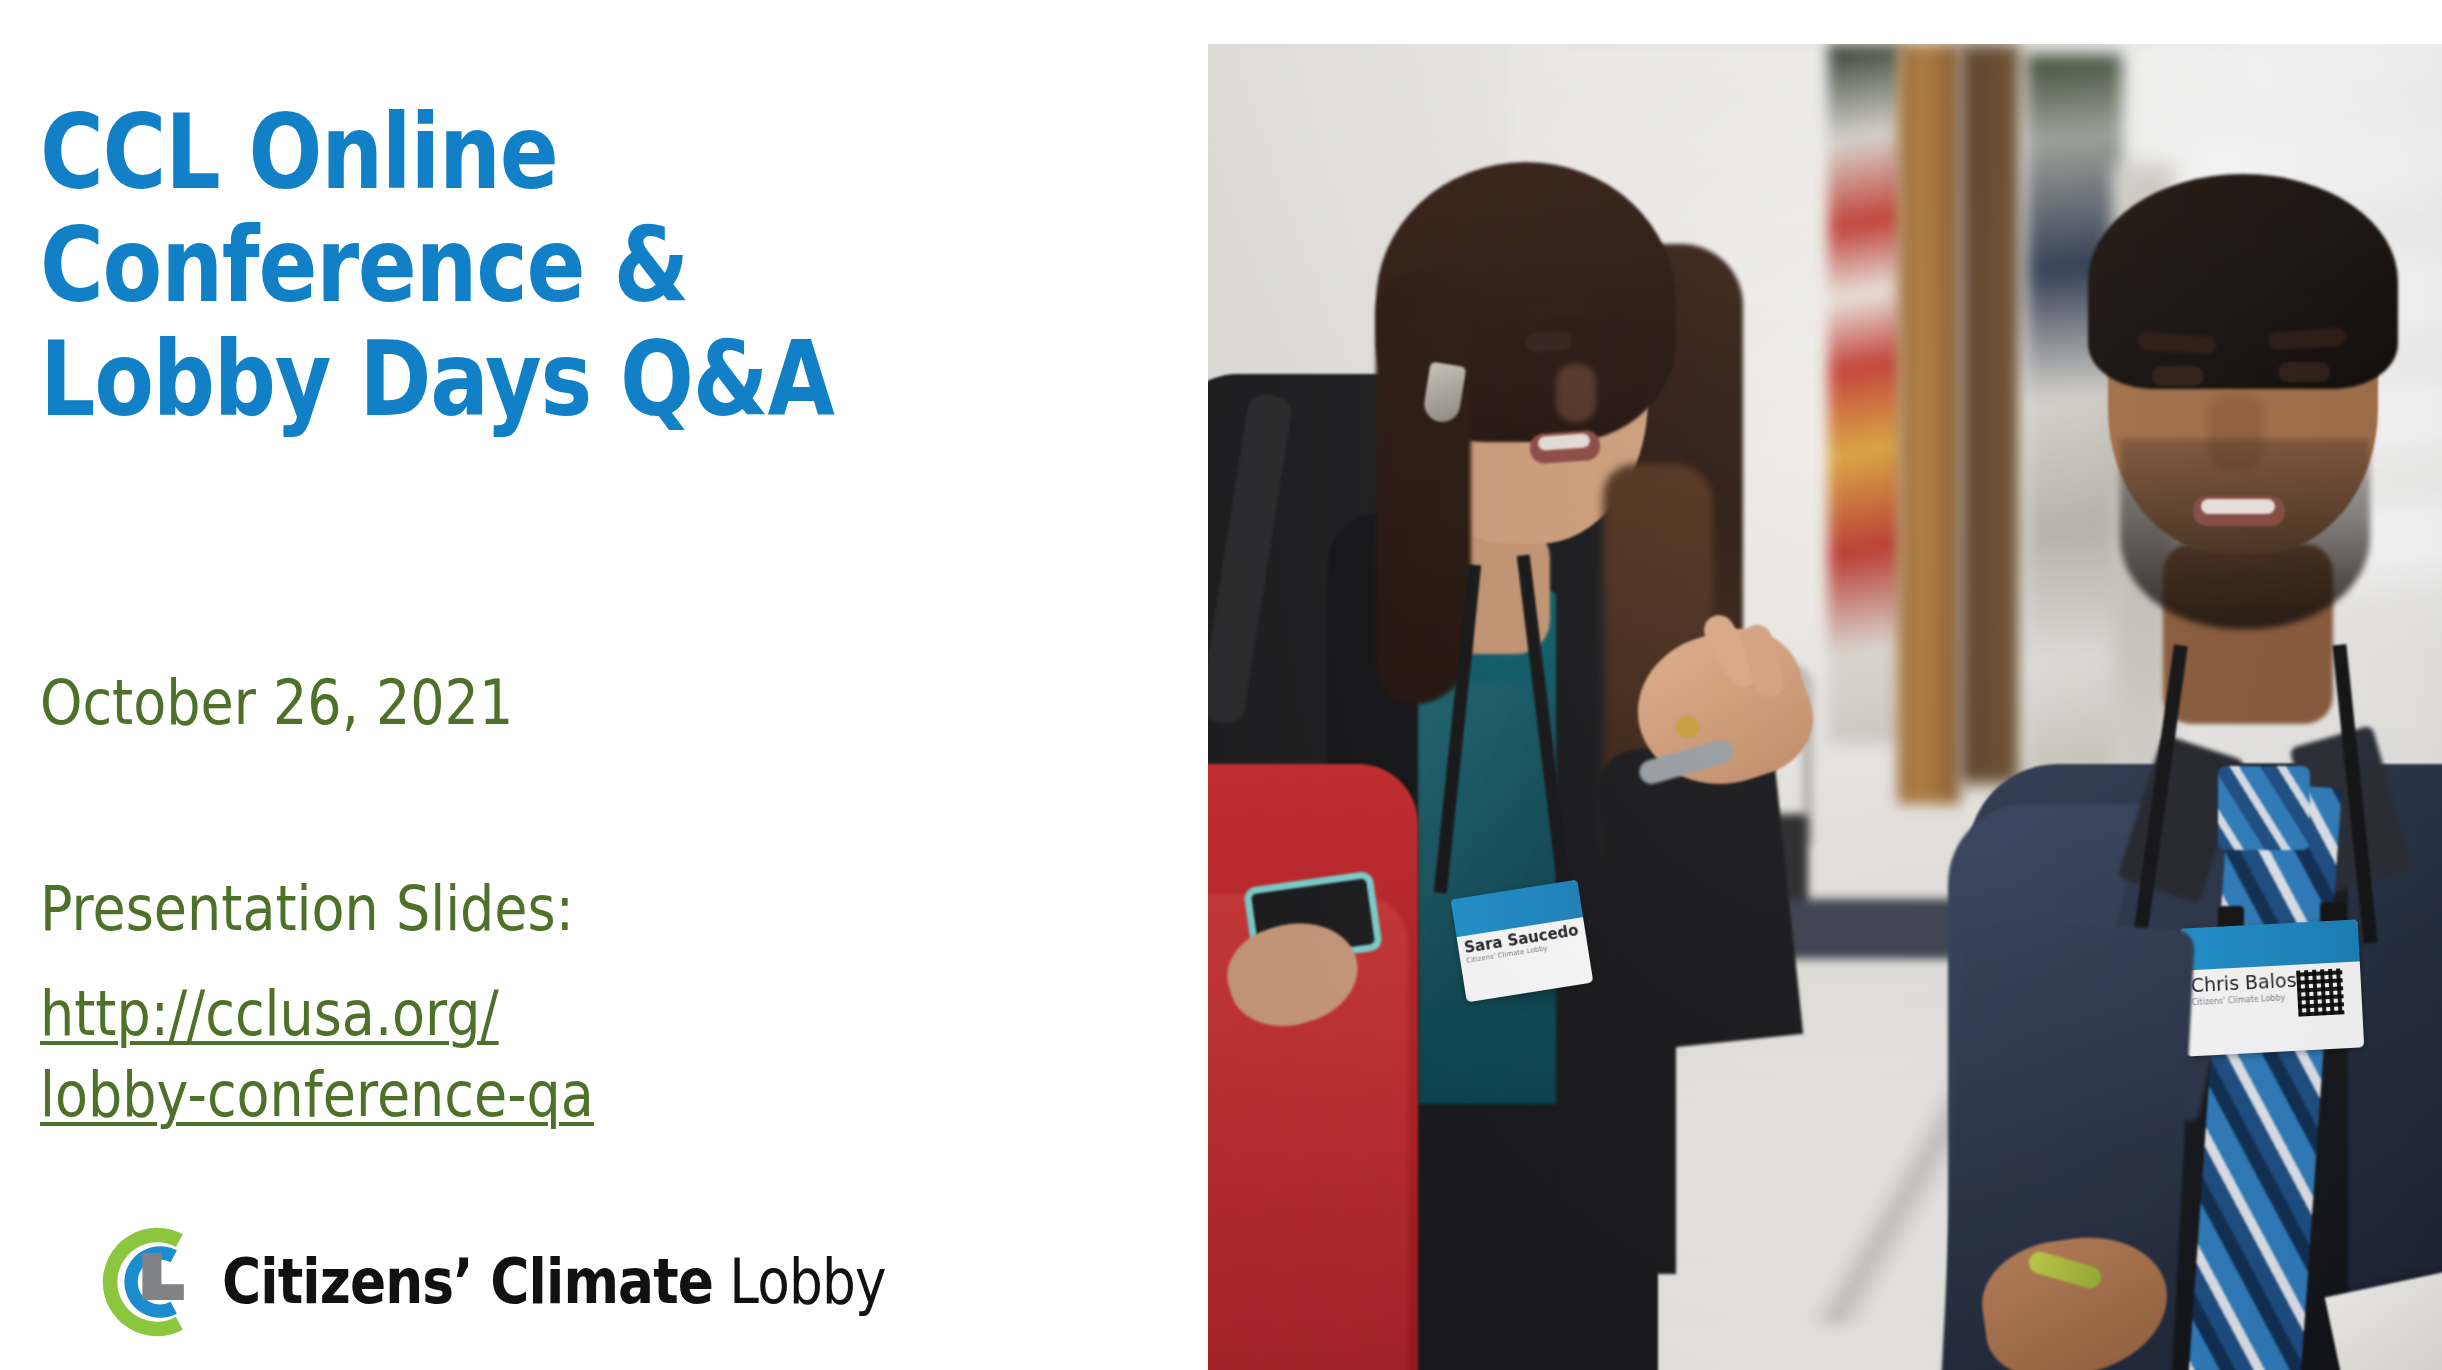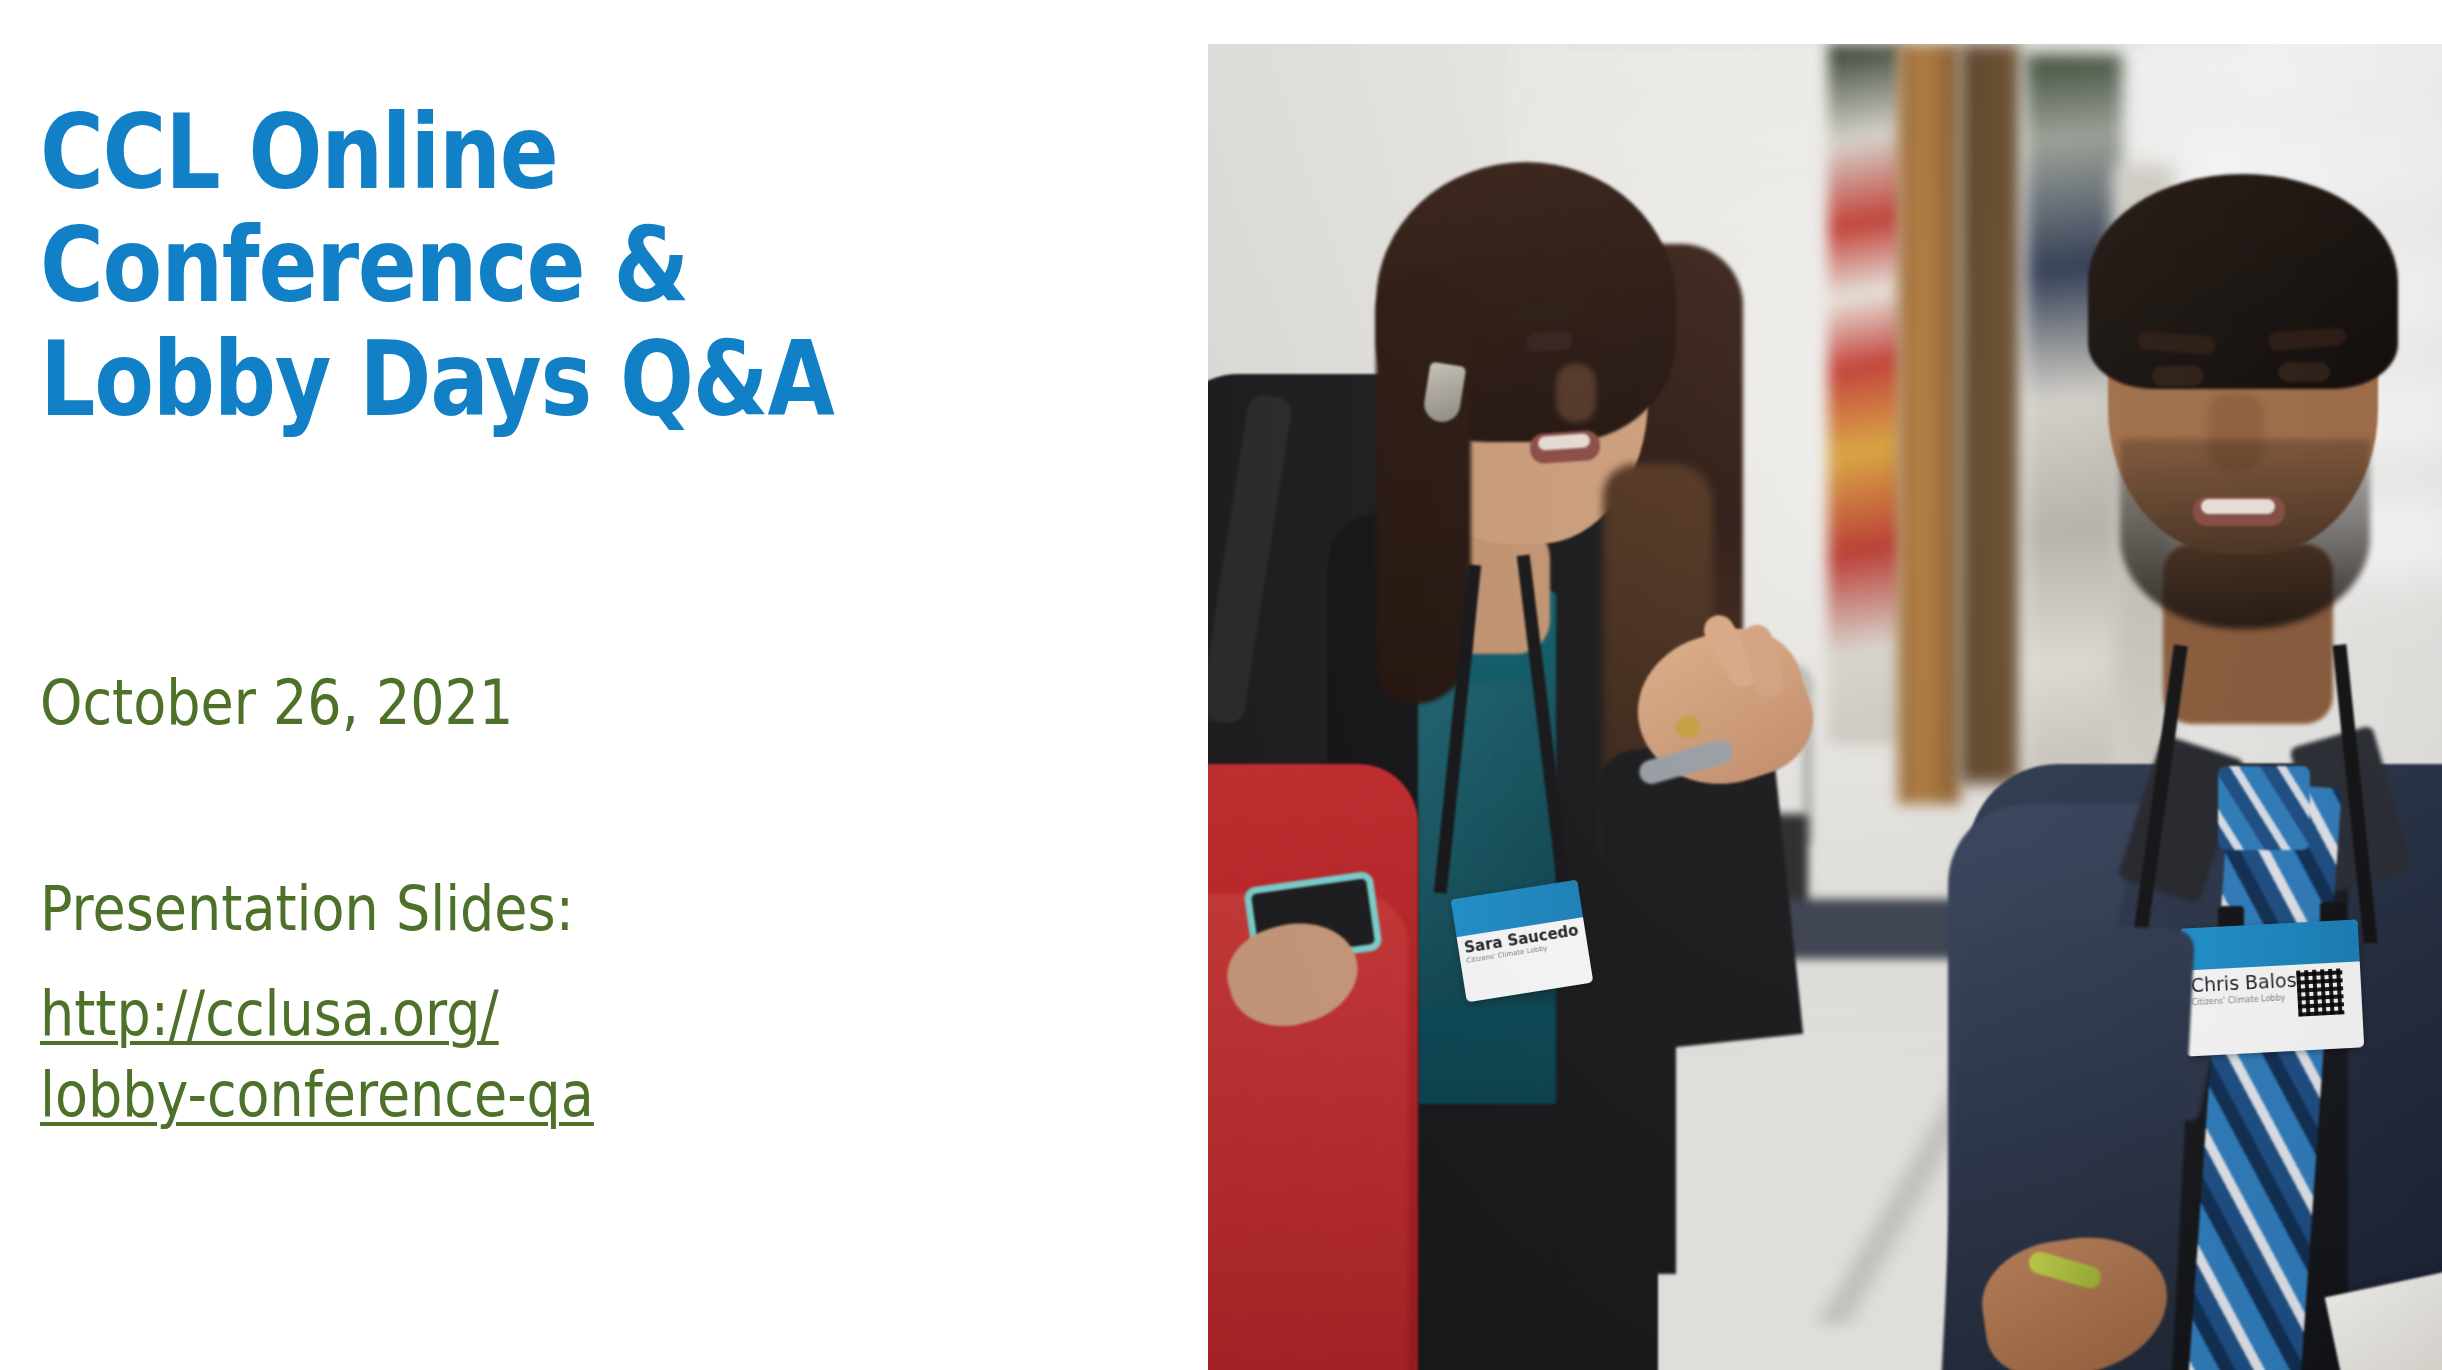--- a/index.html
+++ b/index.html
@@ -489,20 +489,33 @@
 
     <div class="date">October 26, 2021</div>
 
     <div class="slides-label">Presentation Slides:</div>
 
     <div class="url-block">
       <span class="url-line">http://cclusa.org/</span>
       <span class="url-line">lobby-conference-qa</span>
     </div>
 
+    <div class="logo">
+      <svg class="logo-mark" viewBox="0 0 100 100">
+
+        <path d="M78 13 A42 42 0 1 0 78 87" fill="none" stroke="#8cc63f" stroke-width="13" stroke-linecap="butt"></path>
+
+        <path d="M73 27 A26 26 0 1 0 73 73" fill="none" stroke="#1b8ccd" stroke-width="12" stroke-linecap="butt"></path>
+
+        <path d="M45 24 H62 V52 H82 V66 H45 Z" fill="#808285"></path>
+      </svg>
+      <div class="logo-words">
+        <span class="w-bold">Citizens’ Climate</span><span>&nbsp;</span><span class="w-reg">Lobby</span>
+      </div>
+    </div>
   </div>
 
   <div class="photo">
 
     <div class="ph-layer wall-left"></div>
     <div class="ph-layer wall-back"></div>
     <div class="ph-layer wall-right"></div>
     <div class="ph-layer floor"></div>
     <div class="ph-layer floor-seam"></div>
 

